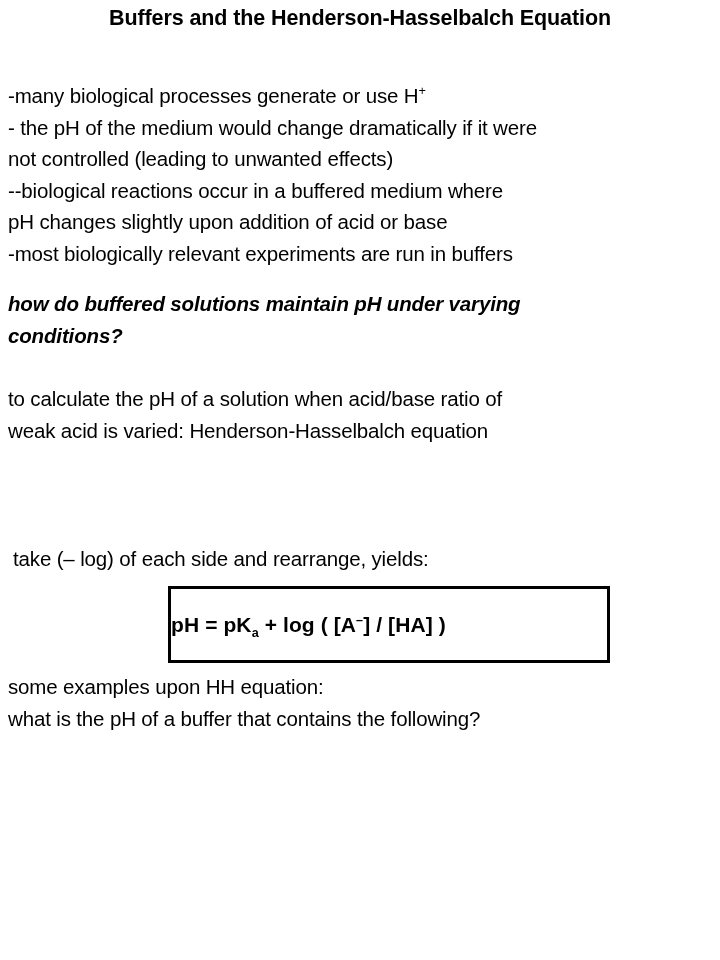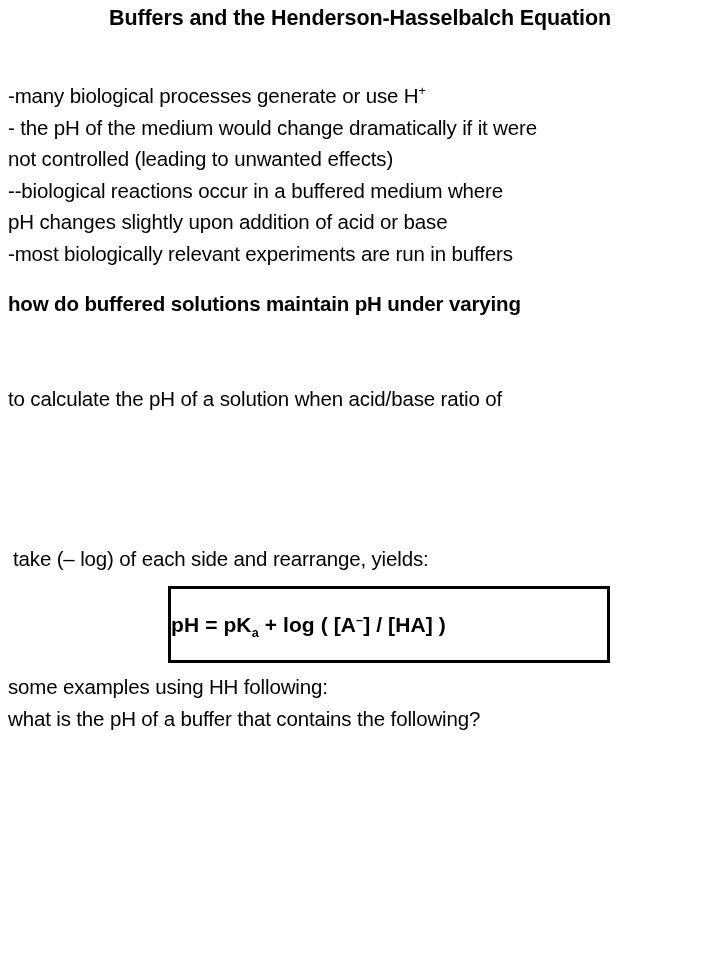--- a/index.html
+++ b/index.html
@@ -46,21 +46,21 @@
     line-height: 31.5px;
     letter-spacing: -0.15px;
   }
   .body-block .line {
     white-space: nowrap;
   }
   .b { font-weight: normal; }
 
   
   #intro-block      { top: 80px; }
-  #question-block   { top: 288px; font-weight: bold; }
+  #question-block   { top: 288px; font-weight: bold; font-style: italic; }
   #purpose-block    { top: 383px; }
   #ka-block         { top: 476px; }
   #takelog-block    { top: 543px; left: 13px; }
   #examples-block   { top: 671px; }
 
   
   .indent-spacer {
     display: inline-block;
     width: 200px;
   }
@@ -115,33 +115,35 @@
     <div class="line"><span>-many biological processes generate or use H</span><sup>+</sup></div>
     <div class="line">- the pH of the medium would change dramatically if it were</div>
     <div class="line">not controlled (leading to unwanted effects)</div>
     <div class="line"><span>--biological reactions occur in a </span><span class="b">buffered</span><span> medium where</span></div>
     <div class="line">pH changes slightly upon addition of acid or base</div>
     <div class="line">-most biologically relevant experiments are run in buffers</div>
   </div>
 
   <div class="body-block" id="question-block">
     <div class="line">how do buffered solutions maintain pH under varying</div>
+    <div class="line">conditions?</div>
   </div>
 
   <div class="body-block" id="purpose-block">
     <div class="line">to calculate the pH of a solution when acid/base ratio of</div>
+    <div class="line"><span>weak acid is varied: </span><span class="b">Henderson-Hasselbalch equation</span></div>
   </div>
 
 
   <div class="body-block" id="takelog-block">
     <div class="line"> take (– log)  of each side and rearrange, yields:</div>
   </div>
 
   <div class="equation-box">
     <div class="equation-text"><span>pH = pK</span><sub>a</sub><span>  +  log  ( [A</span><sup>–</sup><span>] / [HA] )</span></div>
   </div>
 
   <div class="body-block" id="examples-block">
-    <div class="line">some examples using HH following:</div>
+    <div class="line">some examples upon HH equation:</div>
     <div class="line">what is the pH of a buffer that contains the following?</div>
   </div>
 
 </div>
 
 </body></html>

